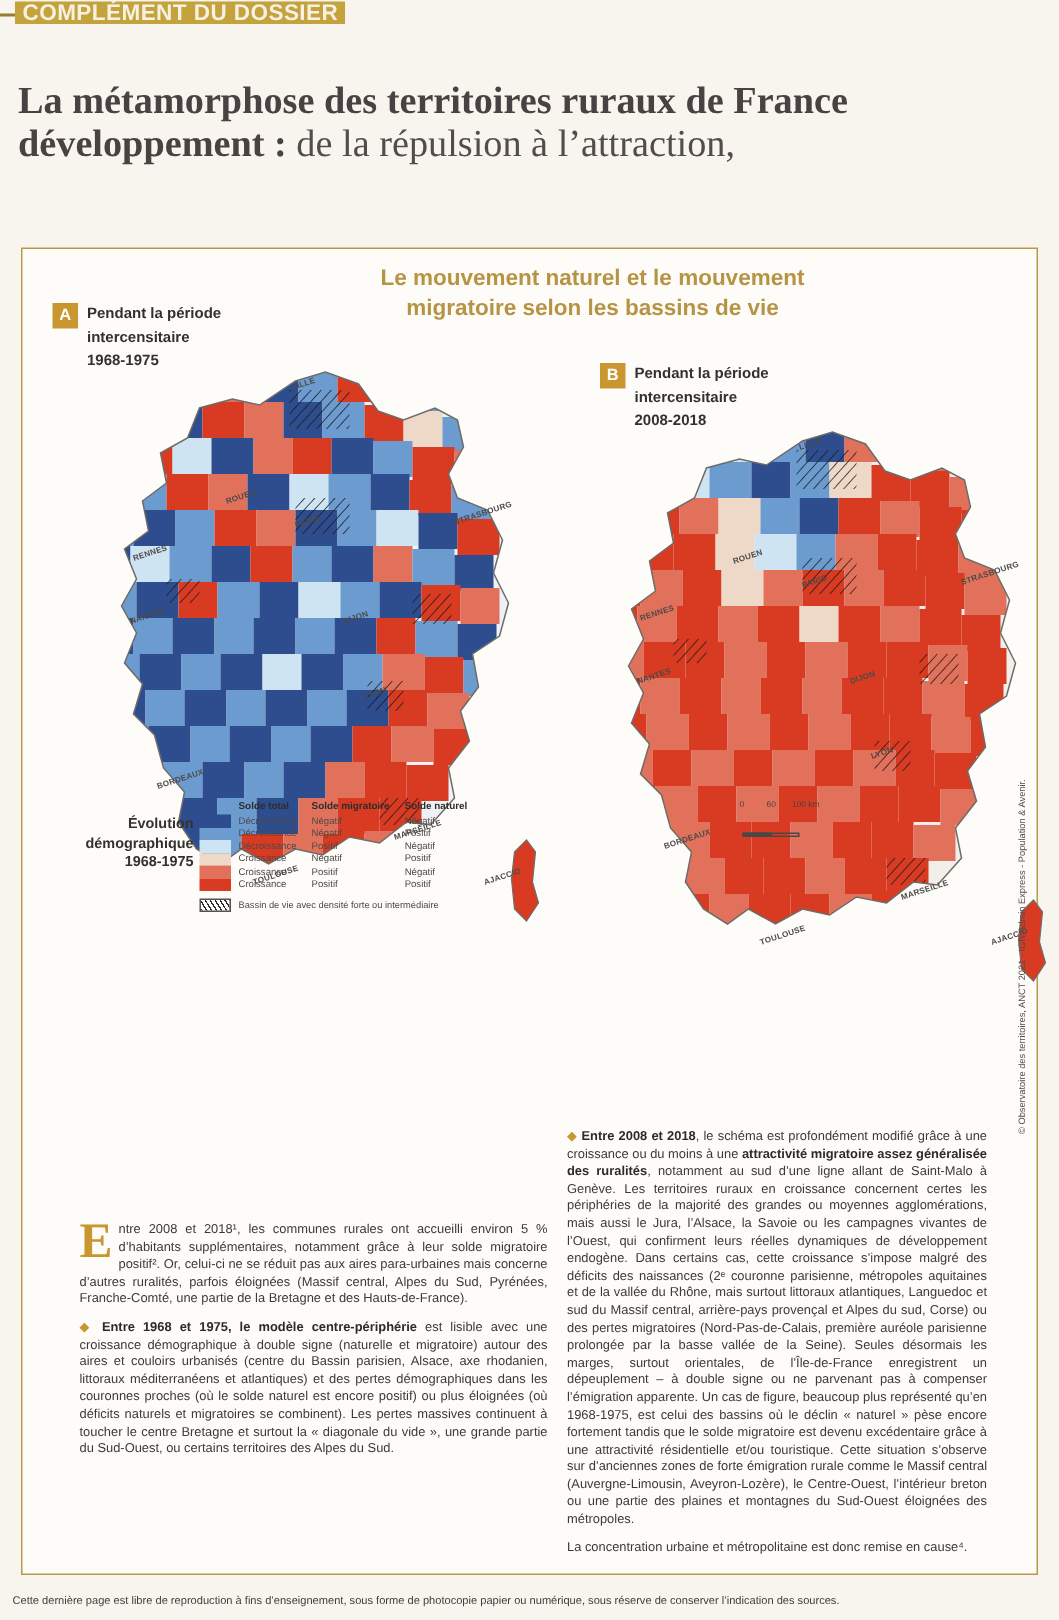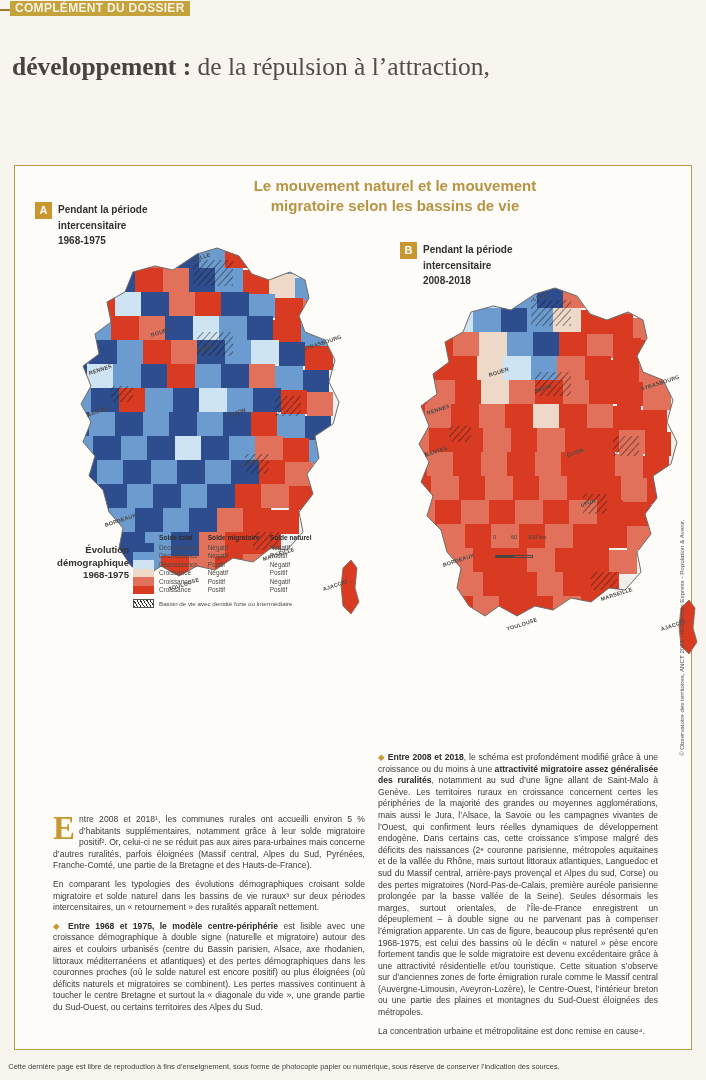--- a/index.html
+++ b/index.html
@@ -10,21 +10,21 @@
     font-family:"Liberation Sans", sans-serif;
     color:#3a3a38;
     overflow:hidden;
   }
 
   
   .ribbon { position:absolute; left:0; top:0; width:706px; height:20px; }
   .ribbon-dash { position:absolute; left:0; top:9px; width:10px; height:2px; background:#9a7b32; }
   .ribbon-tag {
     position:absolute; left:10px; top:1px; height:15px; padding:0 5px;
-    background:#c4a23c; color:#f6f1e3; font-size:12px; font-weight:bold;
+    background:#c4a23c; color:#f6f1e3; font-size:15px; font-weight:bold;
     letter-spacing:.3px; line-height:15px; white-space:nowrap;
   }
   .ribbon-sub {
     position:absolute; left:137px; top:1px; height:15px; line-height:15px;
     color:#8a6c22; font-size:9.4px; font-weight:bold; white-space:nowrap;
   }
 
   
   .headline { position:absolute; left:12px; top:52px; width:660px; }
   .headline .l1, .headline .l2, .headline .l3 {
@@ -137,20 +137,21 @@
 </style>
 </head>
 <body>
 
 <div class="ribbon">
   <div class="ribbon-dash"></div>
   <div class="ribbon-tag">COMPLÉMENT DU DOSSIER</div>
 </div>
 
 <div class="headline">
+  <div class="l1"><span class="b">La métamorphose des territoires ruraux de France</span></div>
   <div class="l2"><span class="b">développement :</span><span> de la répulsion à l’attraction,</span></div>
 </div>
 
 <div class="panel">
 <div class="panel-inner">
 
   <div class="map-title">
     <div>Le mouvement naturel et le mouvement</div>
     <div>migratoire selon les bassins de vie</div>
   </div>
@@ -642,21 +643,20 @@
       <span style="left:33px">100 km</span>
     </div>
     <div class="bar">
       <span class="seg f"></span>
       <span class="seg"></span>
     </div>
   </div>
 
   <div class="col" id="colL">
     <p class="dropcap-p"><span class="dropcap">E</span><span>ntre 2008 et 2018¹, les communes rurales ont accueilli environ 5 % d’habitants supplémentaires, notamment grâce à leur solde migratoire positif². Or, celui-ci ne se réduit pas aux aires para-urbaines mais concerne d’autres ruralités, parfois éloignées (Massif central, Alpes du Sud, Pyrénées, Franche-Comté, une partie de la Bretagne et des Hauts-de-France).</span></p>
-    <p>En comparant les typologies des évolutions démographiques croisant solde migratoire et solde naturel dans les bassins de vie ruraux³ sur deux périodes intercensitaires, un « retournement » des ruralités apparaît nettement.</p>
     <p><span class="bull">◆ </span><span class="lead">Entre 1968 et 1975, le modèle centre-périphérie</span><span> est lisible avec une croissance démographique à double signe (naturelle et migratoire) autour des aires et couloirs urbanisés (centre du Bassin parisien, Alsace, axe rhodanien, littoraux méditerranéens et atlantiques) et des pertes démographiques dans les couronnes proches (où le solde naturel est encore positif) ou plus éloignées (où déficits naturels et migratoires se combinent). Les pertes massives continuent à toucher le centre Bretagne et surtout la « diagonale du vide », une grande partie du Sud-Ouest, ou certains territoires des Alpes du Sud.</span></p>
   </div>
 
   <div class="col" id="colR">
     <p><span class="bull">◆ </span><span class="lead">Entre 2008 et 2018</span><span>, le schéma est profondément modifié grâce à une croissance ou du moins à une </span><span class="lead">attractivité migratoire assez généralisée des ruralités</span><span>, notamment au sud d’une ligne allant de Saint-Malo à Genève. Les territoires ruraux en croissance concernent certes les périphéries de la majorité des grandes ou moyennes agglomérations, mais aussi le Jura, l’Alsace, la Savoie ou les campagnes vivantes de l’Ouest, qui confirment leurs réelles dynamiques de développement endogène. Dans certains cas, cette croissance s’impose malgré des déficits des naissances (2ᵉ couronne parisienne, métropoles aquitaines et de la vallée du Rhône, mais surtout littoraux atlantiques, Languedoc et sud du Massif central, arrière-pays provençal et Alpes du sud, Corse) ou des pertes migratoires (Nord-Pas-de-Calais, première auréole parisienne prolongée par la basse vallée de la Seine). Seules désormais les marges, surtout orientales, de l’Île-de-France enregistrent un dépeuplement – à double signe ou ne parvenant pas à compenser l’émigration apparente. Un cas de figure, beaucoup plus représenté qu’en 1968-1975, est celui des bassins où le déclin « naturel » pèse encore fortement tandis que le solde migratoire est devenu excédentaire grâce à une attractivité résidentielle et/ou touristique. Cette situation s’observe sur d’anciennes zones de forte émigration rurale comme le Massif central (Auvergne-Limousin, Aveyron-Lozère), le Centre-Ouest, l’intérieur breton ou une partie des plaines et montagnes du Sud-Ouest éloignées des métropoles.</span></p>
     <p>La concentration urbaine et métropolitaine est donc remise en cause⁴.</p>
   </div>
 
   <div class="credit">© Observatoire des territoires, ANCT 2021 - IGN Admin Express - Population &amp; Avenir.</div>
 

